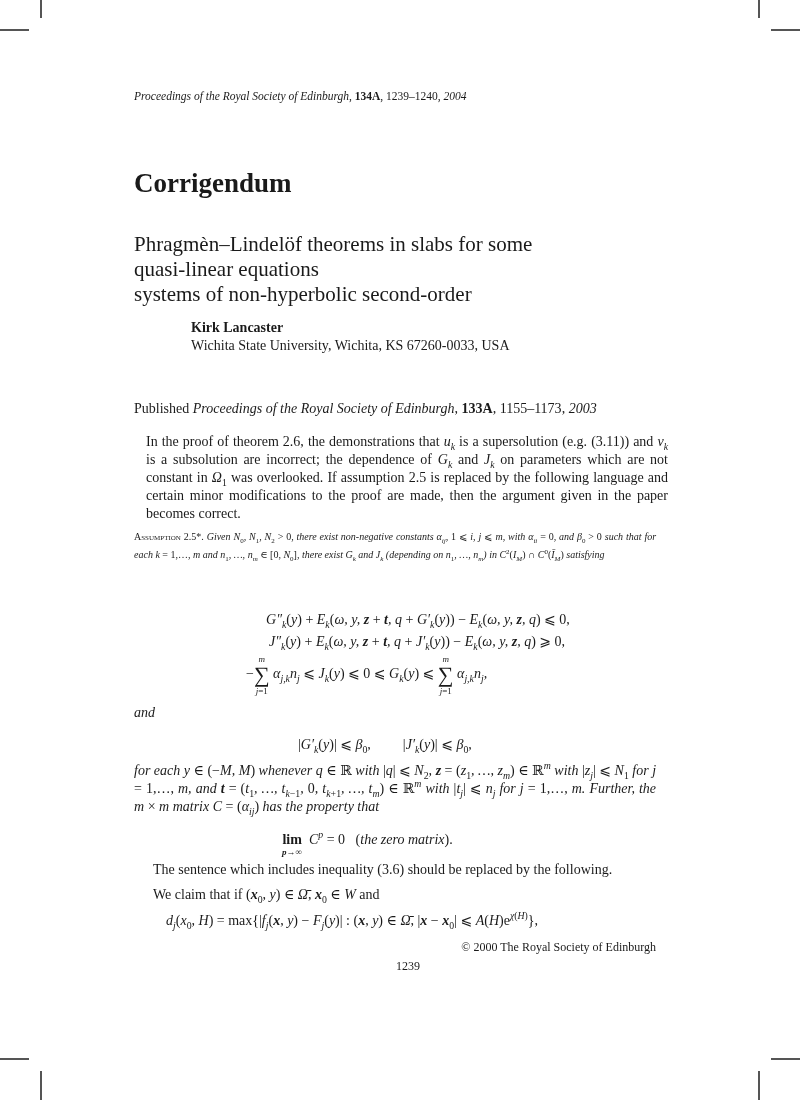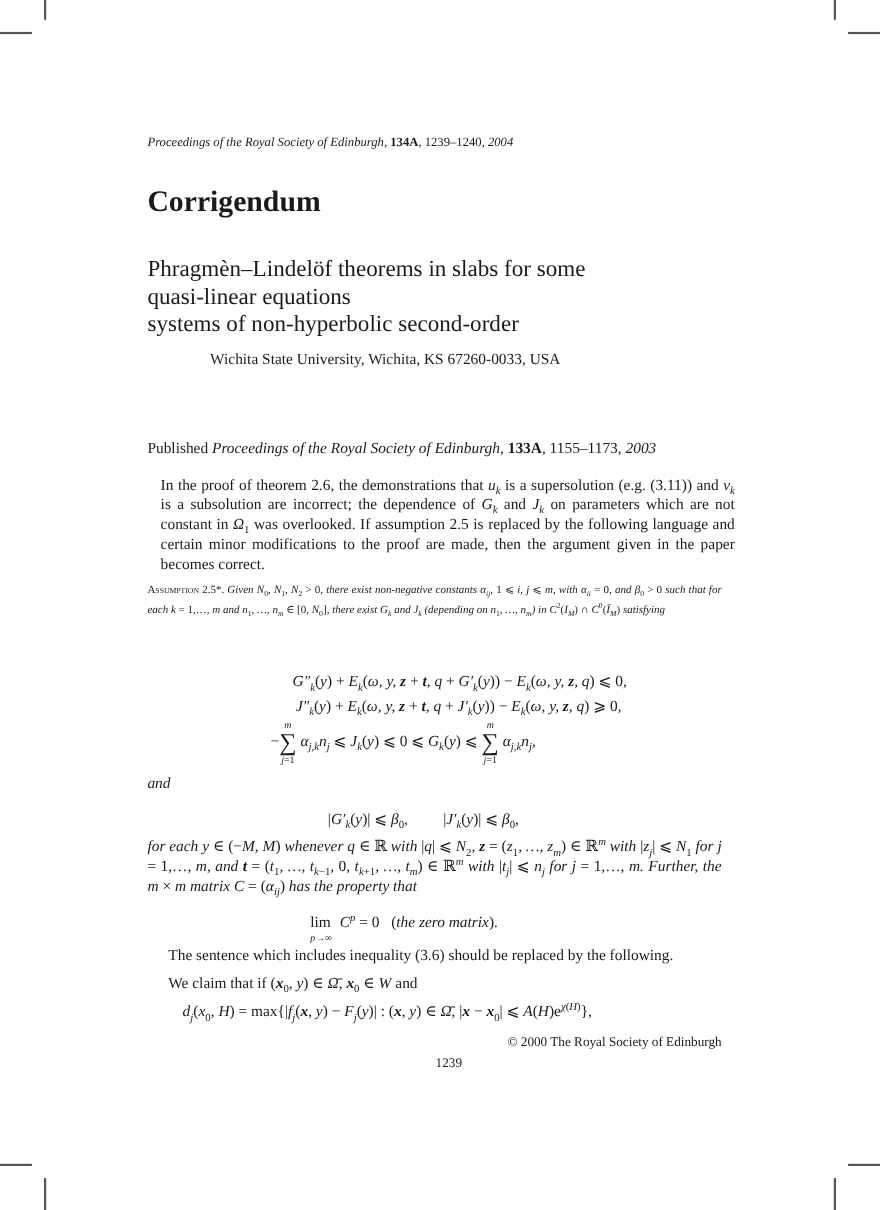--- a/index.html
+++ b/index.html
@@ -1,21 +1,21 @@
 <!DOCTYPE html>
 <html><head>
 <meta charset="utf-8">
 <style>
   html, body { margin: 0; padding: 0; background: #ffffff; }
   body { width: 800px; height: 1100px; position: relative; overflow: hidden;
          font-family: "DejaVu Serif", "Liberation Serif", serif; color: #1a1a1a; }
   .crop { position: absolute; background: #555; }
   .abs { position: absolute; }
   .serif { font-family: "Liberation Serif", "DejaVu Serif", serif; }
-  .running { left: 134px; top: 90px; font-size: 11.5px; font-style: italic; white-space: nowrap; margin-top: 34px; }
+  .running { left: 134px; top: 90px; font-size: 11.5px; font-style: italic; white-space: nowrap; }
   .running b { font-style: normal; }
   .running .up { font-style: normal; }
   .h-corr { left: 134px; top: 168px; font-size: 27px; font-weight: bold; }
   .title { left: 134px; top: 232px; font-size: 21px; font-weight: normal; line-height: 25px; width: 540px; }
   .author { left: 191px; top: 319px; font-size: 14px; line-height: 18px; }
   .author .name { font-weight: bold; }
   .published { left: 134px; top: 401px; font-size: 14px; white-space: nowrap; }
   .published i { font-style: italic; }
   .para { left: 134px; top: 433px; width: 522px; font-size: 14px; line-height: 18px; text-align: justify; margin-left: 12px; }
   .assump { left: 134px; top: 528px; width: 522px; font-size: 10px; line-height: 18px; text-align: justify; font-style: italic; }
@@ -52,20 +52,21 @@
 
 <div class="abs h-corr serif">Corrigendum</div>
 
 <div class="abs title serif">
   <div>Phragmèn–Lindelöf theorems in slabs for some</div>
   <div>quasi-linear equations</div>
   <div>systems of non-hyperbolic second-order</div>
 </div>
 
 <div class="abs author serif">
+  <div class="name">Kirk Lancaster</div>
   <div>Wichita State University, Wichita, KS 67260-0033, USA</div>
 </div>
 
 <div class="abs published serif">
   <span>Published</span>
   <i>Proceedings of the Royal Society of Edinburgh</i>, <b>133A</b>, <span>1155–1173</span>, <i>2003</i>
 </div>
 
 <div class="abs para serif">
   In the proof of theorem 2.6, the demonstrations that <i>u</i><sub><i>k</i></sub> is a supersolution (e.g. (3.11)) and <i>v</i><sub><i>k</i></sub> is a subsolution are incorrect; the dependence of <i>G</i><sub><i>k</i></sub> and <i>J</i><sub><i>k</i></sub> on parameters which are not constant in <i>Ω</i><sub>1</sub> was overlooked. If assumption 2.5 is replaced by the following language and certain minor modifications to the proof are made, then the argument given in the paper becomes correct.
@@ -93,21 +94,21 @@
 
 <div class="abs eq serif" style="left:298px;top:736px;">
   <span class="up">|</span><i>G</i>′<sub><i>k</i></sub><span class="up">(</span><i>y</i><span class="up">)| ⩽</span> <i>β</i><sub class="up">0</sub>,<span style="display:inline-block;width:32px;"></span><span class="up">|</span><i>J</i>′<sub><i>k</i></sub><span class="up">(</span><i>y</i><span class="up">)| ⩽</span> <i>β</i><sub class="up">0</sub>,
 </div>
 
 <div class="abs italic-block serif" style="left:134px;top:762px;">
   for each <i>y</i> <span class="up">∈ (−</span><i>M</i>, <i>M</i><span class="up">)</span> whenever <i>q</i> <span class="up">∈ ℝ</span> with <span class="up">|</span><i>q</i><span class="up">| ⩽</span> <i>N</i><sub class="up">2</sub>, <b>z</b> <span class="up">= (</span><i>z</i><sub class="up">1</sub>, …, <i>z</i><sub><i>m</i></sub><span class="up">) ∈ ℝ</span><sup><i>m</i></sup> with <span class="up">|</span><i>z</i><sub><i>j</i></sub><span class="up">| ⩽</span> <i>N</i><sub class="up">1</sub> for <i>j</i> <span class="up">= 1,…,</span> <i>m</i>, and <b>t</b> <span class="up">= (</span><i>t</i><sub class="up">1</sub>, …, <i>t</i><sub><i>k</i><span class="up">−1</span></sub>, <span class="up">0,</span> <i>t</i><sub><i>k</i><span class="up">+1</span></sub>, …, <i>t</i><sub><i>m</i></sub><span class="up">) ∈ ℝ</span><sup><i>m</i></sup> with <span class="up">|</span><i>t</i><sub><i>j</i></sub><span class="up">| ⩽</span> <i>n</i><sub><i>j</i></sub> for <i>j</i> <span class="up">= 1,…,</span> <i>m</i>. Further, the <i>m</i> <span class="up">×</span> <i>m</i> matrix <i>C</i> <span class="up">= (</span><i>α</i><sub><i>ij</i></sub><span class="up">)</span> has the property that
 </div>
 
 <div class="abs eq serif" style="left:282px;top:832px;">
-  <span style="display:inline-block;text-align:left;vertical-align:top;"><span class="up" style="display:block;line-height:16px;">lim</span><span style="display:block;font-size:9px;line-height:9px;"><i>p</i><span class="up">→∞</span></span></span>
+  <span style="display:inline-block;text-align:right;vertical-align:top;font-weight:bold;"><span class="up" style="display:block;line-height:16px;">lim</span><span style="display:block;font-size:9px;line-height:9px;"><i>p</i><span class="up">→∞</span></span></span>
   &nbsp;<i>C</i><sup><i>p</i></sup> <span class="up">= 0</span>&nbsp;&nbsp;&nbsp;<span class="up">(</span>the zero matrix<span class="up">).</span>
 </div>
 
 <div class="abs plain serif" style="left:153px;top:861px;">The sentence which includes inequality (3.6) should be replaced by the following.</div>
 
 <div class="abs plain serif" style="left:153px;top:886px;">
   We claim that if (<b><i>x</i></b><sub>0</sub>, <i>y</i>) ∈ <i>Ω̄</i>, <b><i>x</i></b><sub>0</sub> ∈ <i>W</i> and
 </div>
 
 <div class="abs plain serif" style="left:166px;top:912px;">

